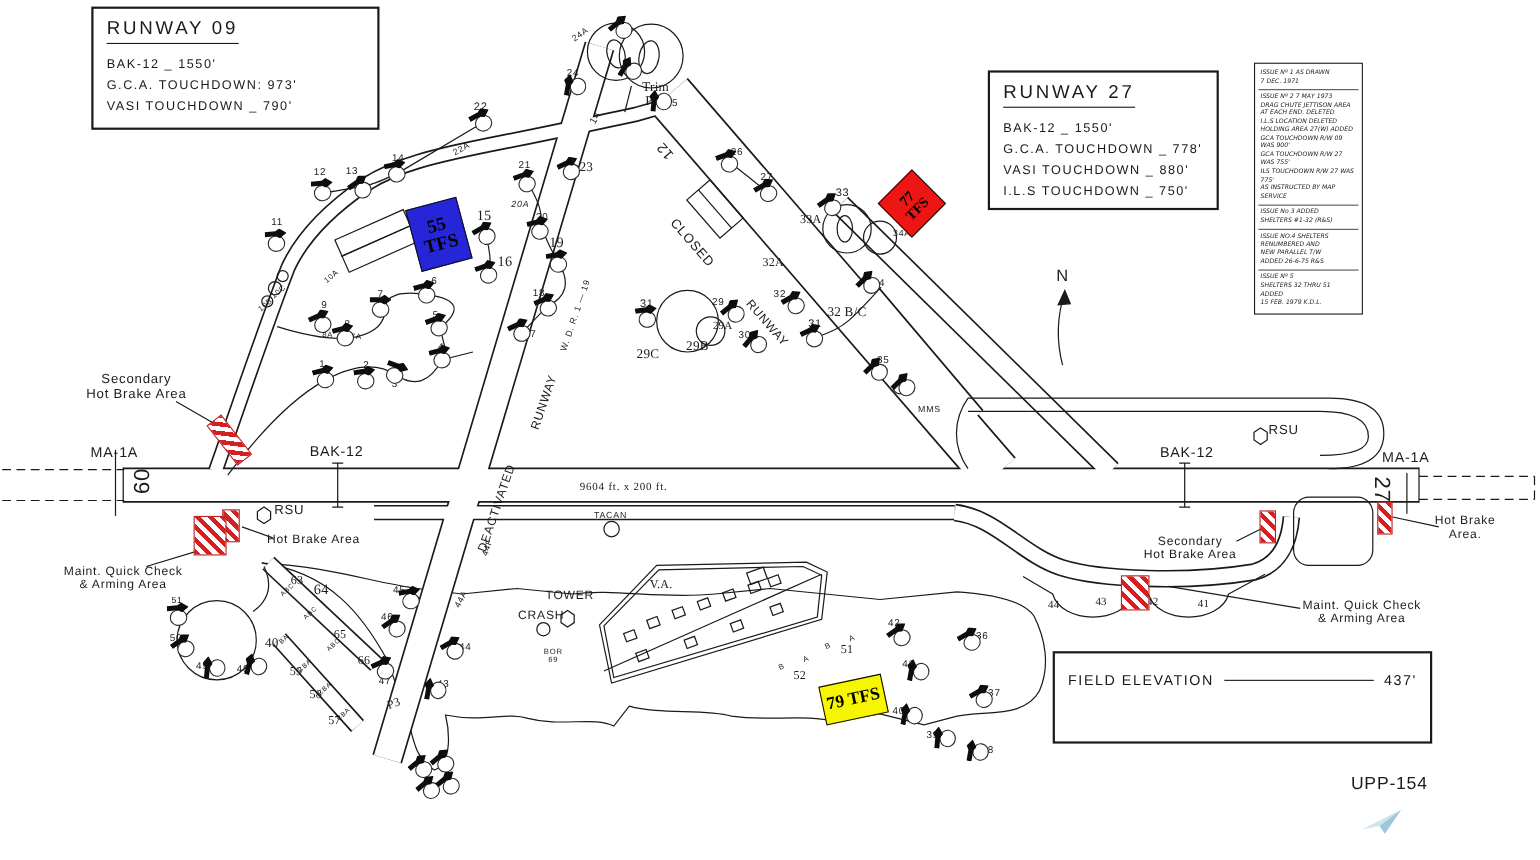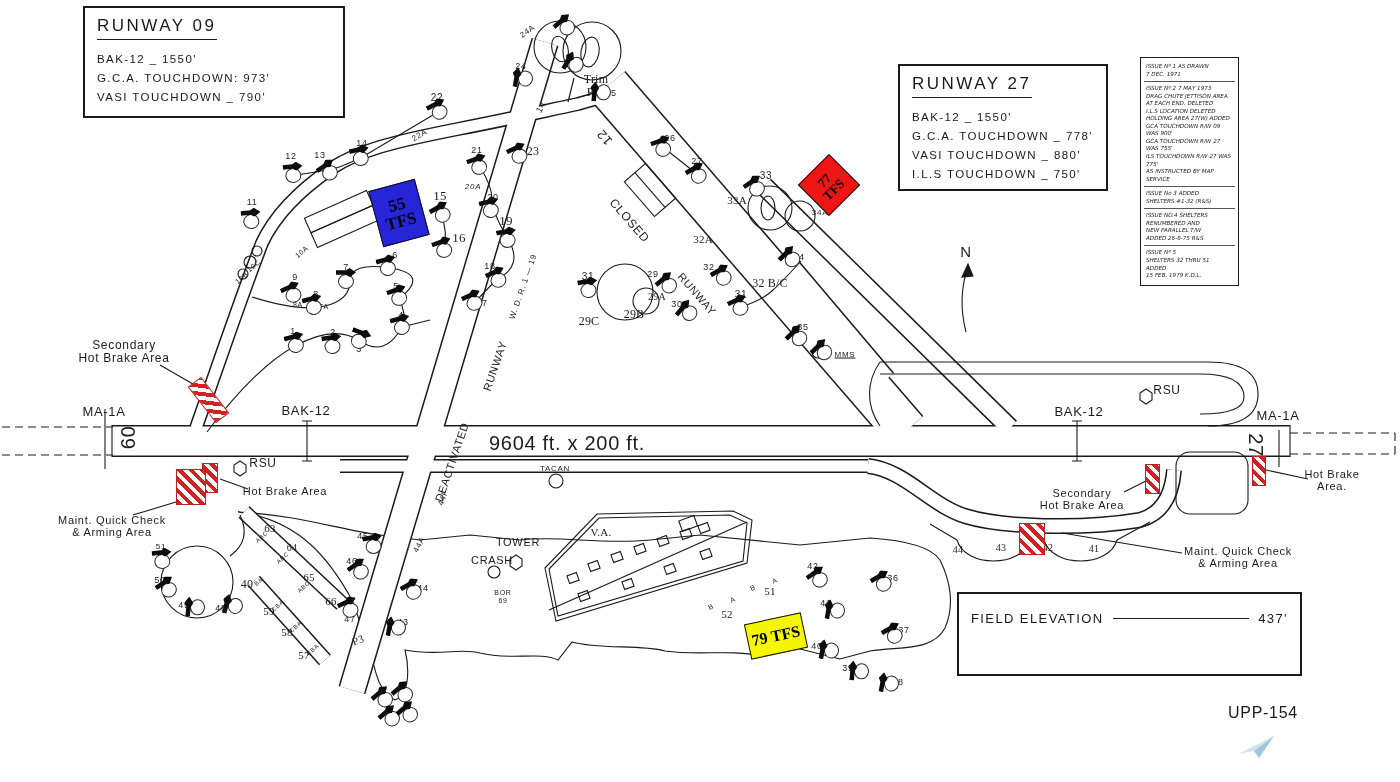--- a/index.html
+++ b/index.html
@@ -151,21 +151,21 @@
   <div class="layer" id="gen-layer">
       <div class="map-label" style="left: 124px; top: 352px; font-size: 12px; transform: translate(-50%, -50%) rotate(0deg);">Secondary
 Hot Brake Area</div>
       <div class="map-label" style="left: 104px; top: 412px; font-size: 13px; transform: translate(-50%, -50%) rotate(0deg);">MA-1A</div>
       <div class="map-label" style="left: 128px; top: 438px; font-size: 20px; transform: translate(-50%, -50%) rotate(90deg);">09</div>
       <div class="map-label" style="left: 306px; top: 411px; font-size: 13px; transform: translate(-50%, -50%) rotate(0deg);">BAK-12</div>
       <div class="map-label" style="left: 263px; top: 464px; font-size: 12px; transform: translate(-50%, -50%) rotate(0deg);">RSU</div>
       <div class="map-label" style="left: 285px; top: 491px; font-size: 11px; transform: translate(-50%, -50%) rotate(0deg);">Hot Brake Area</div>
       <div class="map-label" style="left: 112px; top: 526px; font-size: 11px; transform: translate(-50%, -50%) rotate(0deg);">Maint. Quick Check
 &amp; Arming Area</div>
-      <div class="map-label" style="left: 567px; top: 443px; font-size: 20px; transform: translate(-50%, -50%) rotate(0deg);">9604 ft.   x   200 ft.</div>
+      <div class="map-label" style="left: 567px; top: 443px; font-size: 10px; transform: translate(-50%, -50%) rotate(0deg); font-family: Liberation Serif, serif;">9604 ft.   x   200 ft.</div>
       <div class="map-label" style="left: 555px; top: 469px; font-size: 8px; transform: translate(-50%, -50%) rotate(0deg);">TACAN</div>
       <div class="map-label" style="left: 452px; top: 462px; font-size: 11px; transform: translate(-50%, -50%) rotate(-71deg);">DEACTIVATED</div>
       <div class="map-label" style="left: 495px; top: 366px; font-size: 11px; transform: translate(-50%, -50%) rotate(-71deg);">RUNWAY</div>
       <div class="map-label" style="left: 524px; top: 287px; font-size: 8px; transform: translate(-50%, -50%) rotate(-71deg);">W. D. R.  1 — 19</div>
       <div class="map-label" style="left: 444px; top: 498px; font-size: 8px; transform: translate(-50%, -50%) rotate(-71deg);">44F</div>
       <div class="map-label" style="left: 629px; top: 221px; font-size: 12px; transform: translate(-50%, -50%) rotate(49deg);">CLOSED</div>
       <div class="map-label" style="left: 697px; top: 294px; font-size: 11px; transform: translate(-50%, -50%) rotate(49deg);">RUNWAY</div>
       <div class="map-label" style="left: 605px; top: 137px; font-size: 13px; transform: translate(-50%, -50%) rotate(-131deg);">12</div>
       <div class="map-label" style="left: 541px; top: 107px; font-size: 9px; transform: translate(-50%, -50%) rotate(-60deg);">14</div>
       <div class="map-label serif" style="left: 596px; top: 64px; font-size: 12px; transform: translate(-50%, -50%) rotate(0deg); margin-top: 22px;">Trim
@@ -212,21 +212,21 @@
       <div class="map-label" style="left: 677px; top: 304px; font-size: 9px; transform: translate(-50%, -50%) rotate(0deg);">30</div>
       <div class="map-label" style="left: 741px; top: 295px; font-size: 10px; transform: translate(-50%, -50%) rotate(0deg);">31</div>
       <div class="map-label" style="left: 709px; top: 267px; font-size: 9px; transform: translate(-50%, -50%) rotate(0deg);">32</div>
       <div class="map-label serif" style="left: 770px; top: 284px; font-size: 12px; transform: translate(-50%, -50%) rotate(0deg);">32 B/C</div>
       <div class="map-label serif" style="left: 703px; top: 239px; font-size: 11px; transform: translate(-50%, -50%) rotate(0deg);">32A</div>
       <div class="map-label" style="left: 766px; top: 176px; font-size: 10px; transform: translate(-50%, -50%) rotate(0deg);">33</div>
       <div class="map-label serif" style="left: 737px; top: 200px; font-size: 11px; transform: translate(-50%, -50%) rotate(0deg);">33A</div>
       <div class="map-label" style="left: 820px; top: 213px; font-size: 8px; transform: translate(-50%, -50%) rotate(0deg);">34A</div>
       <div class="map-label" style="left: 799px; top: 257px; font-size: 9px; transform: translate(-50%, -50%) rotate(0deg);">34</div>
       <div class="map-label" style="left: 803px; top: 327px; font-size: 9px; transform: translate(-50%, -50%) rotate(0deg);">35</div>
-      <div class="map-label" style="left: 845px; top: 355px; font-size: 8px; transform: translate(-50%, -50%) rotate(0deg); text-decoration: underline;">MMS</div>
+      <div class="map-label" style="left: 845px; top: 373px; font-size: 8px; transform: translate(-50%, -50%) rotate(0deg);">MMS</div>
       <div class="map-label" style="left: 966px; top: 252px; font-size: 15px; transform: translate(-50%, -50%) rotate(0deg);">N</div>
       <div class="map-label" style="left: 1167px; top: 391px; font-size: 12px; transform: translate(-50%, -50%) rotate(0deg);">RSU</div>
       <div class="map-label" style="left: 1079px; top: 412px; font-size: 13px; transform: translate(-50%, -50%) rotate(0deg);">BAK-12</div>
       <div class="map-label" style="left: 1278px; top: 416px; font-size: 13px; transform: translate(-50%, -50%) rotate(0deg);">MA-1A</div>
       <div class="map-label" style="left: 1256px; top: 445px; font-size: 20px; transform: translate(-50%, -50%) rotate(90deg);">27</div>
       <div class="map-label" style="left: 1082px; top: 499px; font-size: 11px; transform: translate(-50%, -50%) rotate(0deg);">Secondary
 Hot Brake Area</div>
       <div class="map-label" style="left: 1332px; top: 480px; font-size: 11px; transform: translate(-50%, -50%) rotate(0deg);">Hot Brake Area.</div>
       <div class="map-label" style="left: 1238px; top: 557px; font-size: 11px; transform: translate(-50%, -50%) rotate(0deg);">Maint. Quick Check
 &amp; Arming Area</div>
@@ -254,21 +254,21 @@
 69</div>
       <div class="map-label" style="left: 363px; top: 536px; font-size: 9px; transform: translate(-50%, -50%) rotate(0deg);">45</div>
       <div class="map-label" style="left: 352px; top: 561px; font-size: 9px; transform: translate(-50%, -50%) rotate(0deg); text-align: center;">46</div>
       <div class="map-label" style="left: 423px; top: 588px; font-size: 9px; transform: translate(-50%, -50%) rotate(0deg);">44</div>
       <div class="map-label" style="left: 350px; top: 619px; font-size: 9px; transform: translate(-50%, -50%) rotate(0deg);">47</div>
       <div class="map-label" style="left: 403px; top: 622px; font-size: 9px; transform: translate(-50%, -50%) rotate(0deg);">43</div>
       <div class="map-label serif" style="left: 358px; top: 640px; font-size: 11px; transform: translate(-50%, -50%) rotate(-20deg);">P3</div>
       <div class="map-label" style="left: 420px; top: 545px; font-size: 8px; transform: translate(-50%, -50%) rotate(-62deg);">44A</div>
       <div class="map-label serif" style="left: 270px; top: 528px; font-size: 11px; transform: translate(-50%, -50%) rotate(0deg);">63</div>
       <div class="map-label" style="left: 262px; top: 537px; font-size: 6px; transform: translate(-50%, -50%) rotate(-42deg);">ABC</div>
-      <div class="map-label serif" style="left: 292px; top: 548px; font-size: 10px; transform: translate(-50%, -50%) rotate(0deg);">64</div>
+      <div class="map-label serif" style="left: 292px; top: 536px; font-size: 13px; transform: translate(-50%, -50%) rotate(0deg);">64</div>
       <div class="map-label" style="left: 283px; top: 558px; font-size: 6px; transform: translate(-50%, -50%) rotate(-42deg);">ABC</div>
       <div class="map-label serif" style="left: 309px; top: 577px; font-size: 11px; transform: translate(-50%, -50%) rotate(0deg);">65</div>
       <div class="map-label" style="left: 304px; top: 587px; font-size: 6px; transform: translate(-50%, -50%) rotate(-42deg);">ABC</div>
       <div class="map-label serif" style="left: 331px; top: 601px; font-size: 11px; transform: translate(-50%, -50%) rotate(0deg);">66</div>
       <div class="map-label serif" style="left: 247px; top: 585px; font-size: 12px; transform: translate(-50%, -50%) rotate(0deg);">40</div>
       <div class="map-label" style="left: 259px; top: 582px; font-size: 6px; transform: translate(-50%, -50%) rotate(-42deg);">BA</div>
       <div class="map-label serif" style="left: 269px; top: 611px; font-size: 11px; transform: translate(-50%, -50%) rotate(0deg);">59</div>
       <div class="map-label" style="left: 278px; top: 606px; font-size: 6px; transform: translate(-50%, -50%) rotate(-42deg);">CBA</div>
       <div class="map-label serif" style="left: 287px; top: 632px; font-size: 11px; transform: translate(-50%, -50%) rotate(0deg);">58</div>
       <div class="map-label" style="left: 296px; top: 627px; font-size: 6px; transform: translate(-50%, -50%) rotate(-42deg);">CBA</div>

